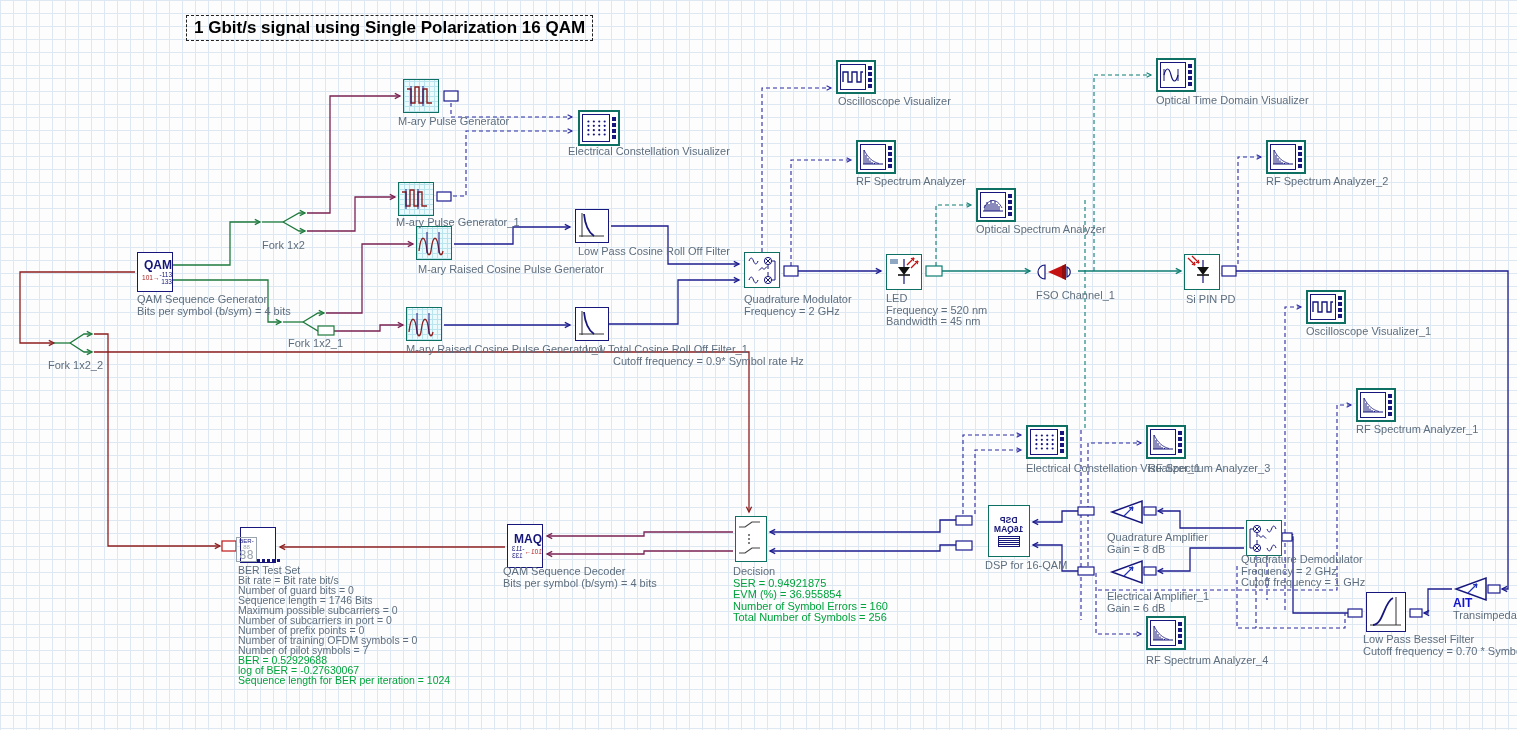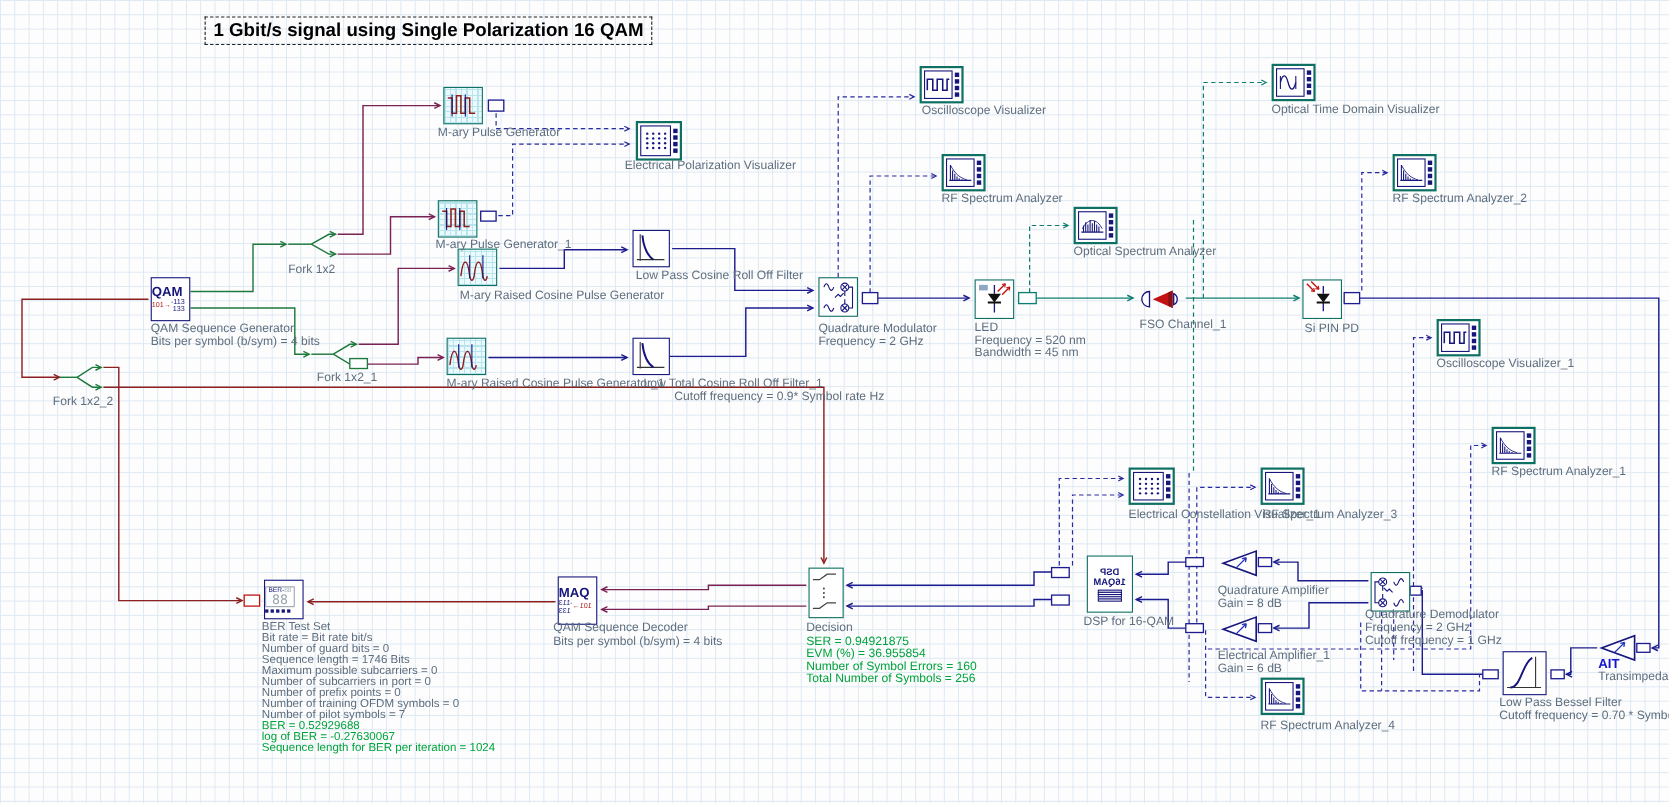--- a/index.html
+++ b/index.html
@@ -28,28 +28,28 @@
     align-items:center;gap:2px;padding:2px;box-sizing:border-box}
   .viz svg{border:1.5px solid #16167d;background:#fff;flex:0 0 auto}
   .btns{display:flex;flex-direction:column;gap:2px}
   .btns i{width:4px;height:4px;background:#16167d}
   .gen{width:36px;height:34px;border:1.5px solid #0e6f63;box-sizing:border-box;
     background:repeating-linear-gradient(0deg,#b9e4ee 0 1px,transparent 1px 5px),
                repeating-linear-gradient(90deg,#b9e4ee 0 1px,transparent 1px 5px),#eafafd}
   .filt{width:34px;height:34px;border:1.5px solid #16167d;background:#fff;box-sizing:border-box}
   .filt2{width:40px;height:40px;border:1.5px solid #16167d;background:#fff;box-sizing:border-box}
   .txticon{width:36px;height:40px;border:1.5px solid #16167d;background:#fff;box-sizing:border-box;
-    display:flex;flex-direction:column;align-items:flex-start;justify-content:center}
+    display:flex;flex-direction:column;align-items:flex-end;justify-content:center}
   .txticon .big{font-size:12px;font-weight:bold;color:#15157a;line-height:12px}
   .sub{display:flex;align-items:center;font-size:6.5px;line-height:6.5px;margin-top:1px}
   .sub .red{color:#b02020}
   .sub .col{color:#15157a;text-align:right}
   .mir{transform:scaleX(-1)}
   .bericon{width:36px;height:36px;border:1.5px solid #16167d;background:#fff;box-sizing:border-box;
-    display:flex;flex-direction:column;align-items:flex-start;justify-content:center}
+    display:flex;flex-direction:row;align-items:flex-end;justify-content:center}
   .ber-scr{border:1px solid #9aa4ae;padding:0 2px;text-align:center}
   .ber-scr .r1{font-size:6px;line-height:6px;color:#15157a}
   .ber-scr .r1 .gy{color:#9aa4ae}
   .ber-scr .r2{font-size:12px;line-height:11px;color:#9aa4ae;font-family:"DejaVu Sans Mono",monospace}
   .bsq{display:flex;gap:2px;margin-top:2px}
   .bsq i{width:3px;height:3px;background:#15157a}
   .dspicon{width:42px;height:52px;border:1.5px solid #0e6f63;background:#fff;box-sizing:border-box;
     display:flex;flex-direction:column;align-items:center;justify-content:center;gap:3px}
   .dspicon .t{color:#15157a;font-weight:bold;font-size:8.5px;line-height:9px;text-align:center}
   .bars{display:flex;flex-direction:column}
@@ -551,21 +551,21 @@
 <div class="lbl" style="left:48px;top:360px">Fork 1x2_2</div>
 <div class="lbl" style="left:398px;top:116px">M-ary Pulse Generator</div>
 <div class="lbl" style="left:396px;top:217px">M-ary Pulse Generator_1</div>
 <div class="lbl" style="left:418px;top:264px">M-ary Raised Cosine Pulse Generator</div>
 <div class="lbl" style="left:406px;top:344px">M-ary Raised Cosine Pulse Generator_1</div>
 <div class="lbl" style="left:578px;top:246px">Low Pass Cosine Roll Off Filter</div>
 <div class="lbl" style="left:585px;top:344px">
   <div>Low Total Cosine Roll Off Filter_1</div>
       <div style="margin-left:28px">Cutoff frequency = 0.9* Symbol rate  Hz</div>
 </div>
-<div class="lbl" style="left:568px;top:146px">Electrical Polarization Visualizer</div>
+<div class="lbl" style="left:568px;top:146px">Electrical Constellation Visualizer</div>
 <div class="lbl" style="left:744px;top:294px">
   <div>Quadrature Modulator</div>
       <div>Frequency = 2  GHz</div>
 </div>
 <div class="lbl" style="left:886px;top:293px">
   <div>LED</div>
       <div>Frequency = 520  nm</div>
       <div>Bandwidth = 45  nm</div>
 </div>
 <div class="lbl" style="left:1036px;top:290px">FSO Channel_1</div>

